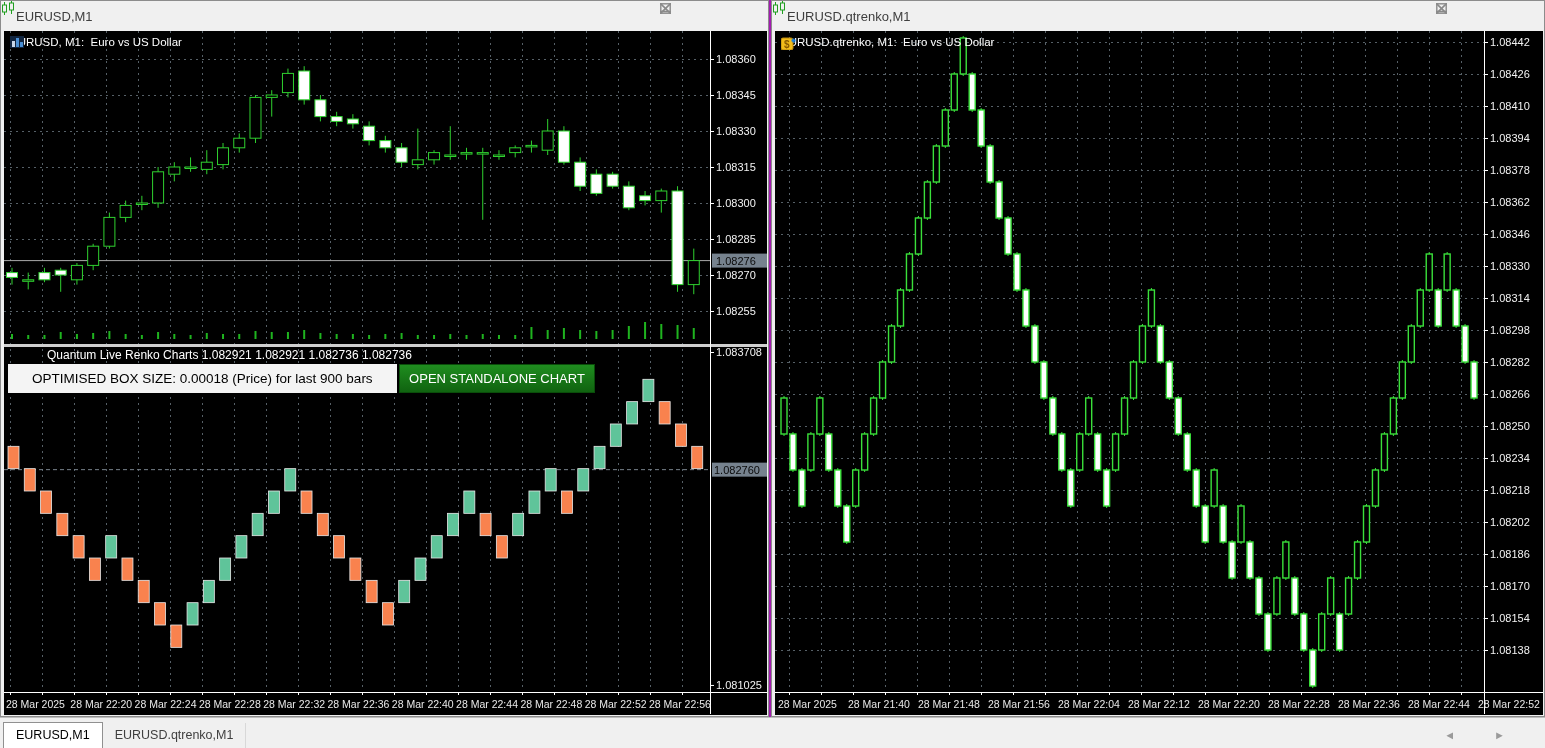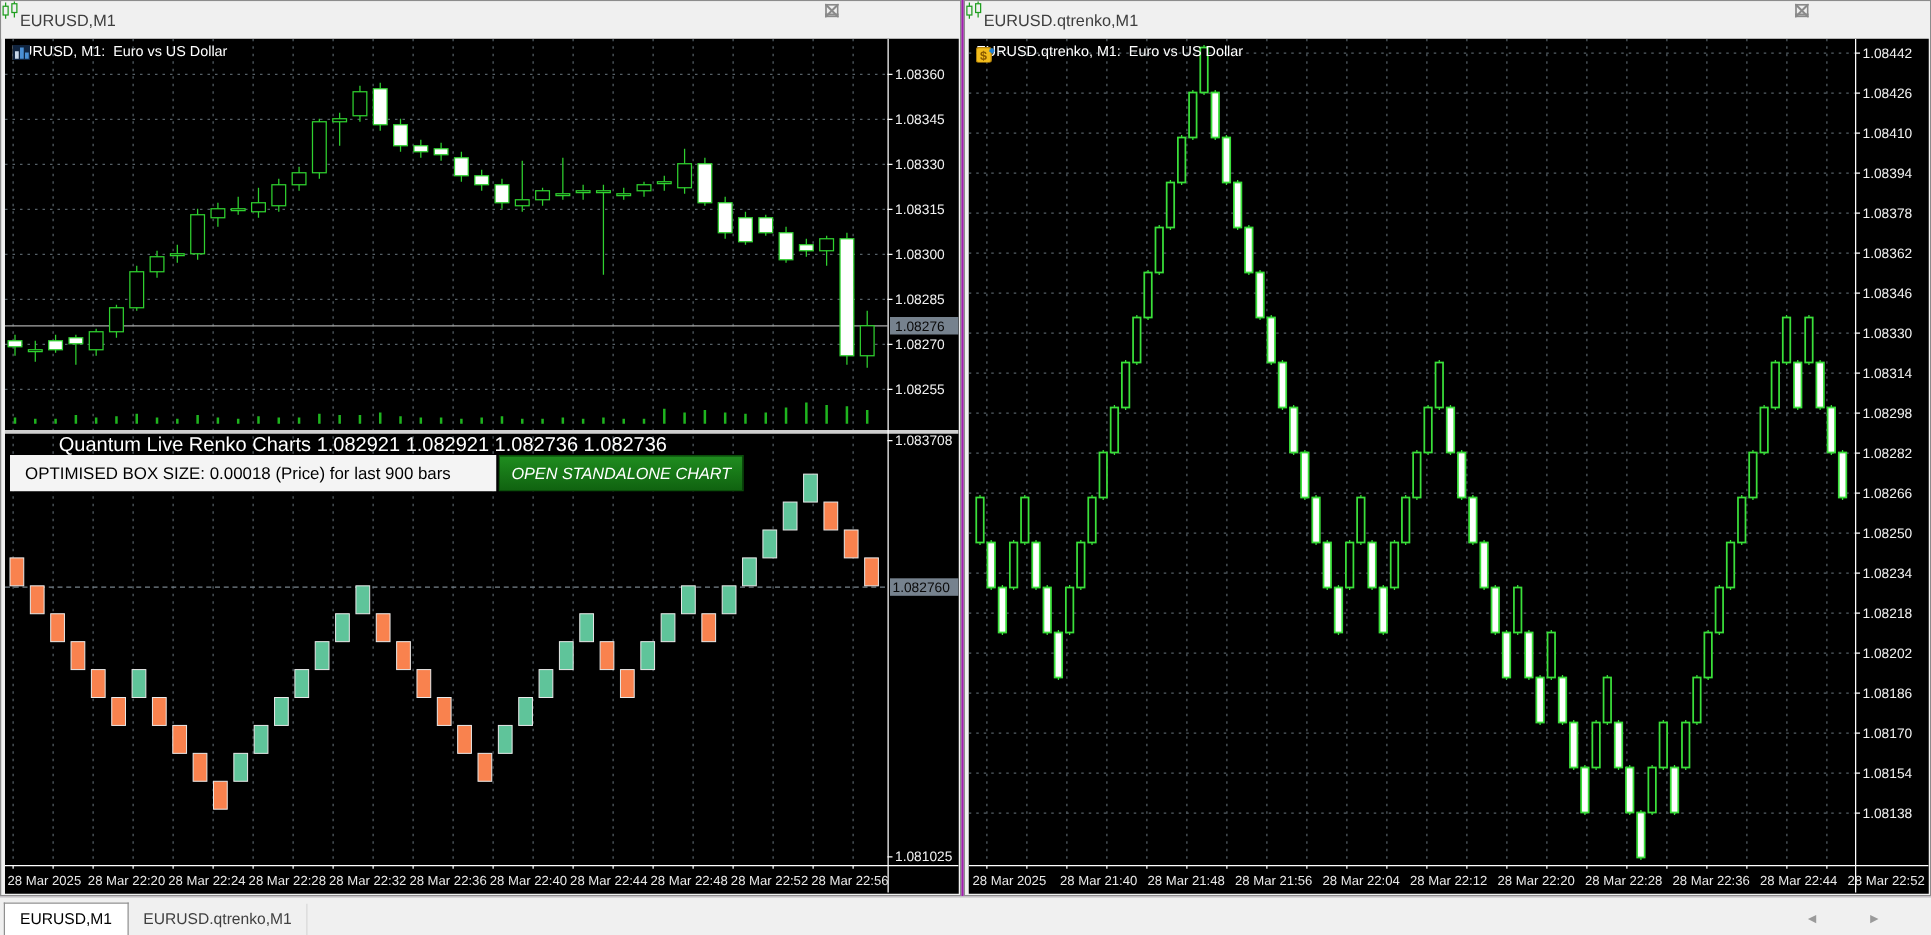--- a/index.html
+++ b/index.html
@@ -7,25 +7,25 @@
   .workspace{position:absolute;left:0;top:0;width:1545px;height:748px;background:#a21caf;}
   .mdi-window{position:absolute;background:#f0f0f0;border:1px solid #8c8c8c;box-sizing:border-box;}
   .titlebar{position:absolute;left:0;top:0;right:0;height:30px;background:#f0f0f0;display:flex;align-items:center;}
   .titlebar .t-icon{margin-left:8px;margin-right:7px;display:flex;}
   .titlebar .t-text{font-size:13px;color:#3e3e3e;}
   .win-controls{position:absolute;right:6px;top:2px;display:flex;}
   .ctl{width:34px;height:24px;display:flex;align-items:center;justify-content:center;cursor:default;}
   .chart-body{position:absolute;left:3px;top:30px;background:#000;overflow:hidden;}
   .chart-label{position:absolute;left:6px;top:5px;display:flex;align-items:center;gap:6px;z-index:5;}
   .chart-label span{color:#fff;font-size:11.5px;white-space:pre;}
-  .ind-label{position:absolute;left:6px;color:#fff;font-size:16px;z-index:5;white-space:pre;padding-left:37px;}
+  .ind-label{position:absolute;left:6px;color:#fff;font-size:12px;z-index:5;white-space:pre;padding-left:37px;}
   .info-box{position:absolute;background:#f4f4f4;color:#000;font-size:13.5px;line-height:29px;
-    padding-left:12px;z-index:6;box-sizing:border-box;white-space:nowrap;overflow:hidden;}
+    padding-left:24px;z-index:6;box-sizing:border-box;white-space:nowrap;overflow:hidden;}
   .open-btn{position:absolute;background:linear-gradient(#1f8d1f,#106310);border:1px solid #0a4d0a;
-    color:#fff;font-size:13px;text-align:center;line-height:27px;z-index:6;box-sizing:border-box;cursor:pointer;font-style:italic;}
+    color:#fff;font-size:13px;text-align:center;line-height:27px;z-index:6;box-sizing:border-box;cursor:pointer;}
   svg{position:absolute;left:0;top:0;}
   .bottombar{position:absolute;left:0;top:717px;width:1545px;height:31px;background:#f0f0f0;
     border-top:1px solid #bdbdbd;box-sizing:border-box;display:flex;align-items:flex-end;}
   .tab{height:25px;line-height:25px;font-size:12.5px;padding:0 12px;margin-bottom:0;}
   .tab.active{background:#fff;border:1px solid #909090;border-bottom:none;color:#000;margin-left:3px;}
   .tab.inactive{color:#3f3f3f;border-right:1px solid #d8d8d8;}
   .tab-arrows{position:absolute;right:22px;bottom:7px;color:#9a9a9a;font-size:11px;letter-spacing:18px;}
 </style>
 </head>
 <body>

